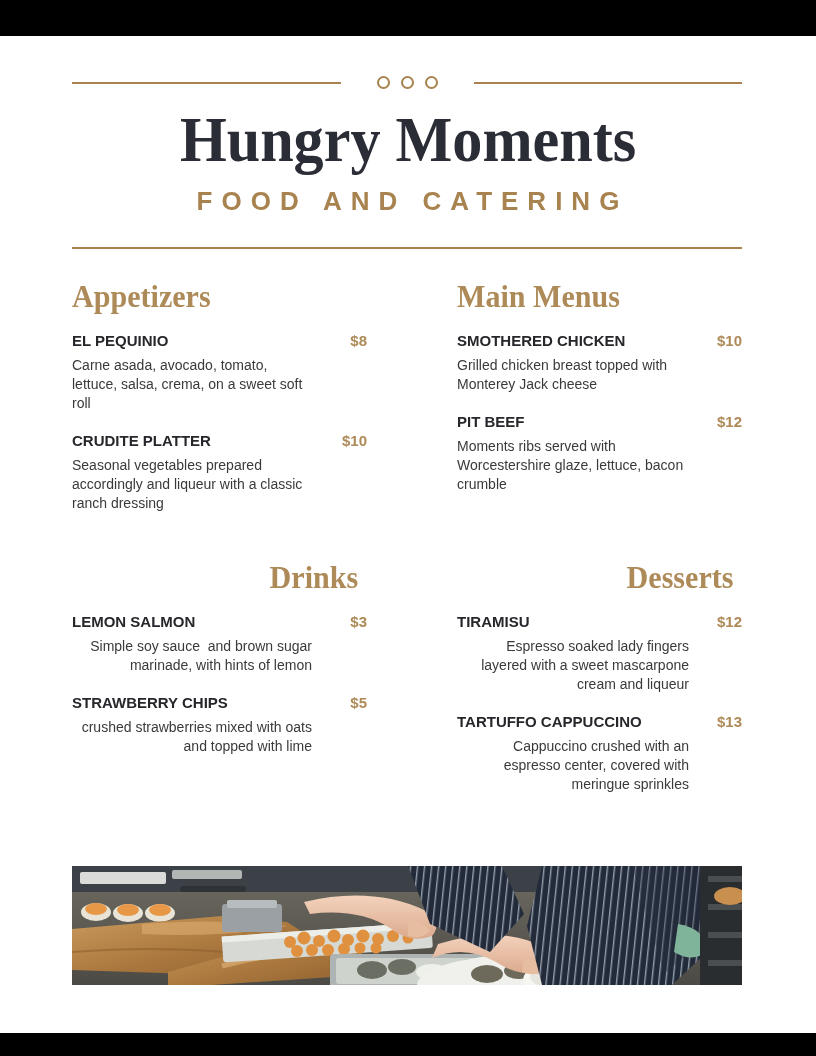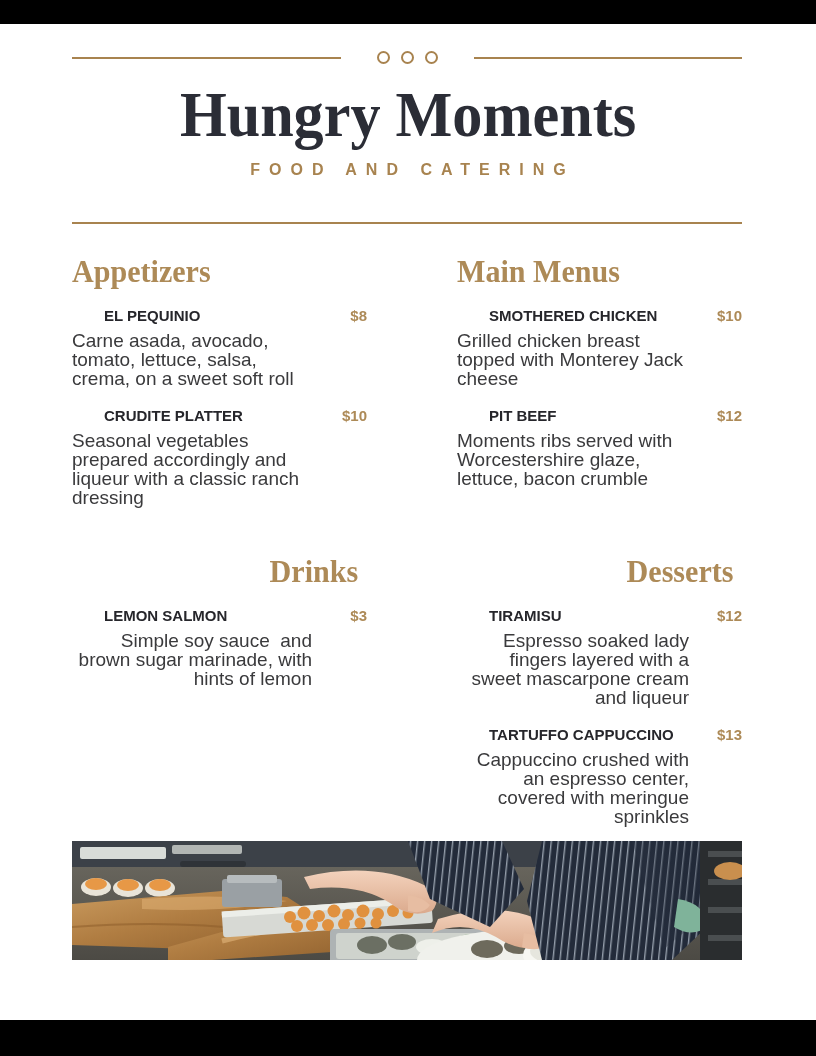--- a/index.html
+++ b/index.html
@@ -20,21 +20,21 @@
     left: 0;
     width: 816px;
     background: #000000;
   }
   .bar-top    { top: 0;    height: 36px; }
   .bar-bottom { top: 1020px; height: 36px; }
 
   .page {
     position: absolute;
     left: 0;
-    top: 24px;
+    top: 49px;
     width: 816px;
     height: 984px;
     background: #ffffff;
   }
 
   
   .ornament-row {
     position: absolute;
     left: 72px;
     top: 27px;
@@ -78,21 +78,21 @@
   }
 
   .subtitle {
     position: absolute;
     left: 0;
     top: 137px;
     width: 816px;
     text-align: center;
     font-family: "Liberation Sans", sans-serif;
     font-weight: bold;
-    font-size: 16px;
+    font-size: 26px;
     letter-spacing: 9px;
     text-indent: 9px;
     color: #a8834f;
   }
 
   .rule {
     position: absolute;
     left: 72px;
     top: 198px;
     width: 670px;
@@ -137,33 +137,32 @@
     gap: 10px;
     margin-bottom: 6px;
   }
   .item-name {
     font-family: "Liberation Sans", sans-serif;
     font-weight: bold;
     font-size: 15px;
     line-height: 18px;
     color: #26262b;
     white-space: nowrap;
-    margin-left: 32px;
   }
   .item-price {
     font-family: "Liberation Sans", sans-serif;
     font-weight: bold;
     font-size: 15px;
     line-height: 18px;
     color: #ad8a57;
     white-space: nowrap;
   }
   .item-desc {
     font-family: "Liberation Sans", sans-serif;
-    font-size: 19px;
+    font-size: 14px;
     line-height: 19px;
     color: #3a3a3c;
     white-space: pre-wrap;
   }
   .column.right .item-desc { max-width: 232px; }
   .column.left  .item-desc { max-width: 240px; }
 
   
   .photo {
     position: absolute;
@@ -250,20 +249,27 @@
         <div class="section-title">Drinks</div>
 
         <div class="item">
           <div class="item-head">
             <span class="item-name">LEMON SALMON</span>
             <span class="item-price">$3</span>
           </div>
           <div class="item-desc">Simple soy sauce  and brown sugar marinade, with hints of lemon</div>
         </div>
 
+        <div class="item">
+          <div class="item-head">
+            <span class="item-name">STRAWBERRY CHIPS</span>
+            <span class="item-price">$5</span>
+          </div>
+          <div class="item-desc">crushed strawberries mixed with oats and topped with lime</div>
+        </div>
       </div>
 
       <div class="column right">
         <div class="section-title">Desserts</div>
 
         <div class="item">
           <div class="item-head">
             <span class="item-name">TIRAMISU</span>
             <span class="item-price">$12</span>
           </div>

